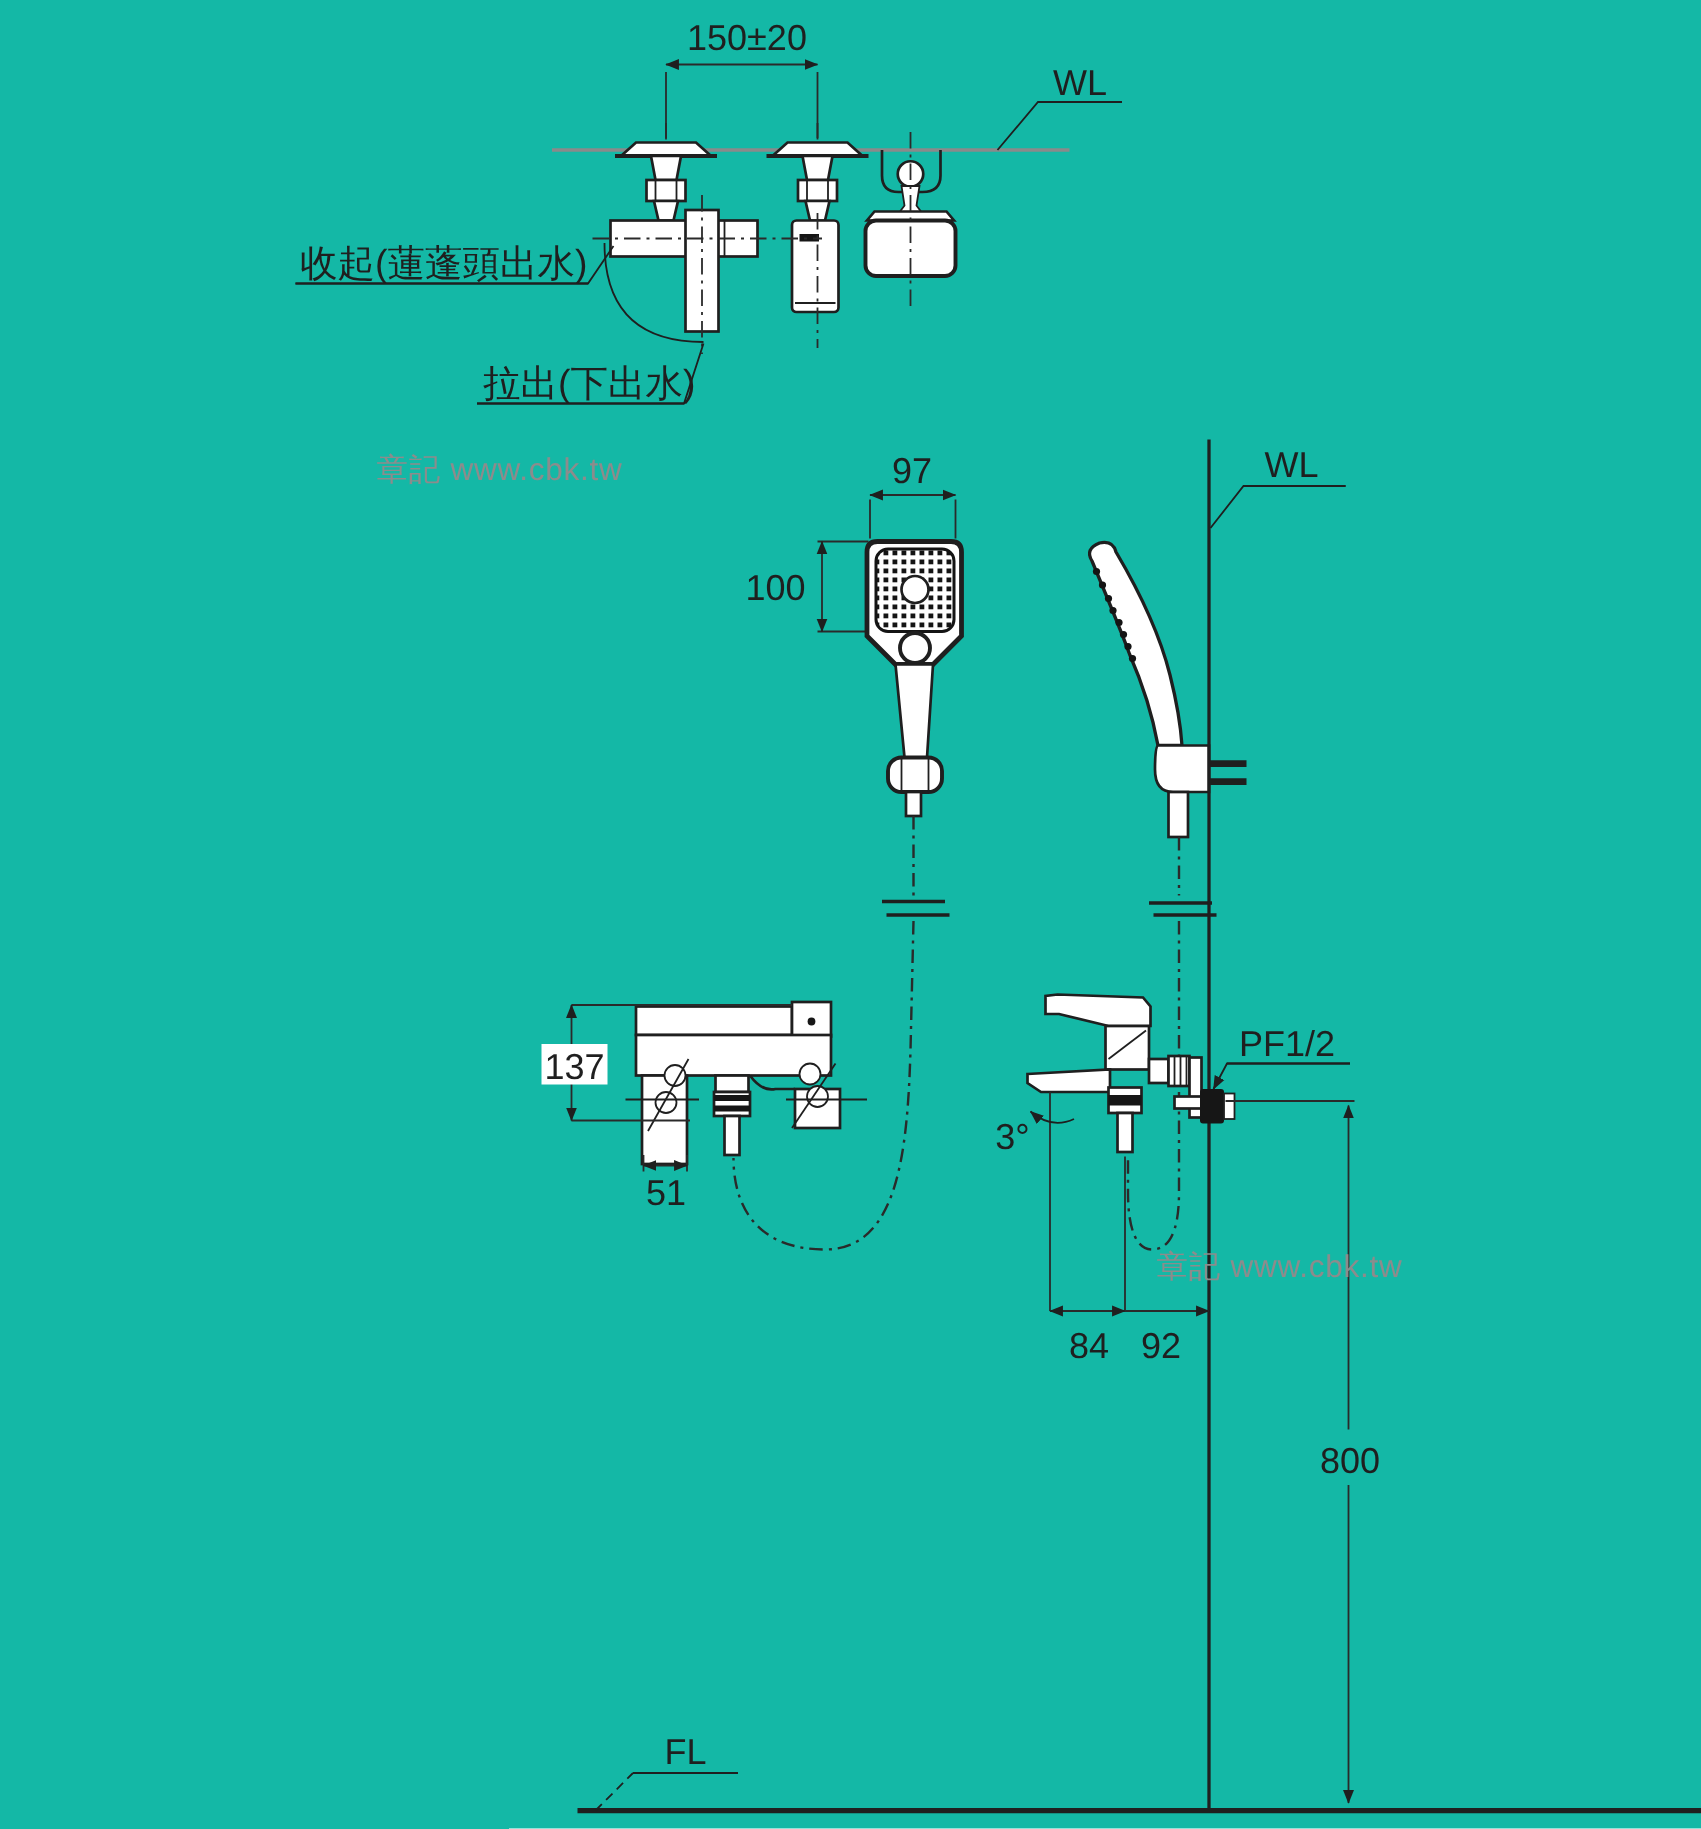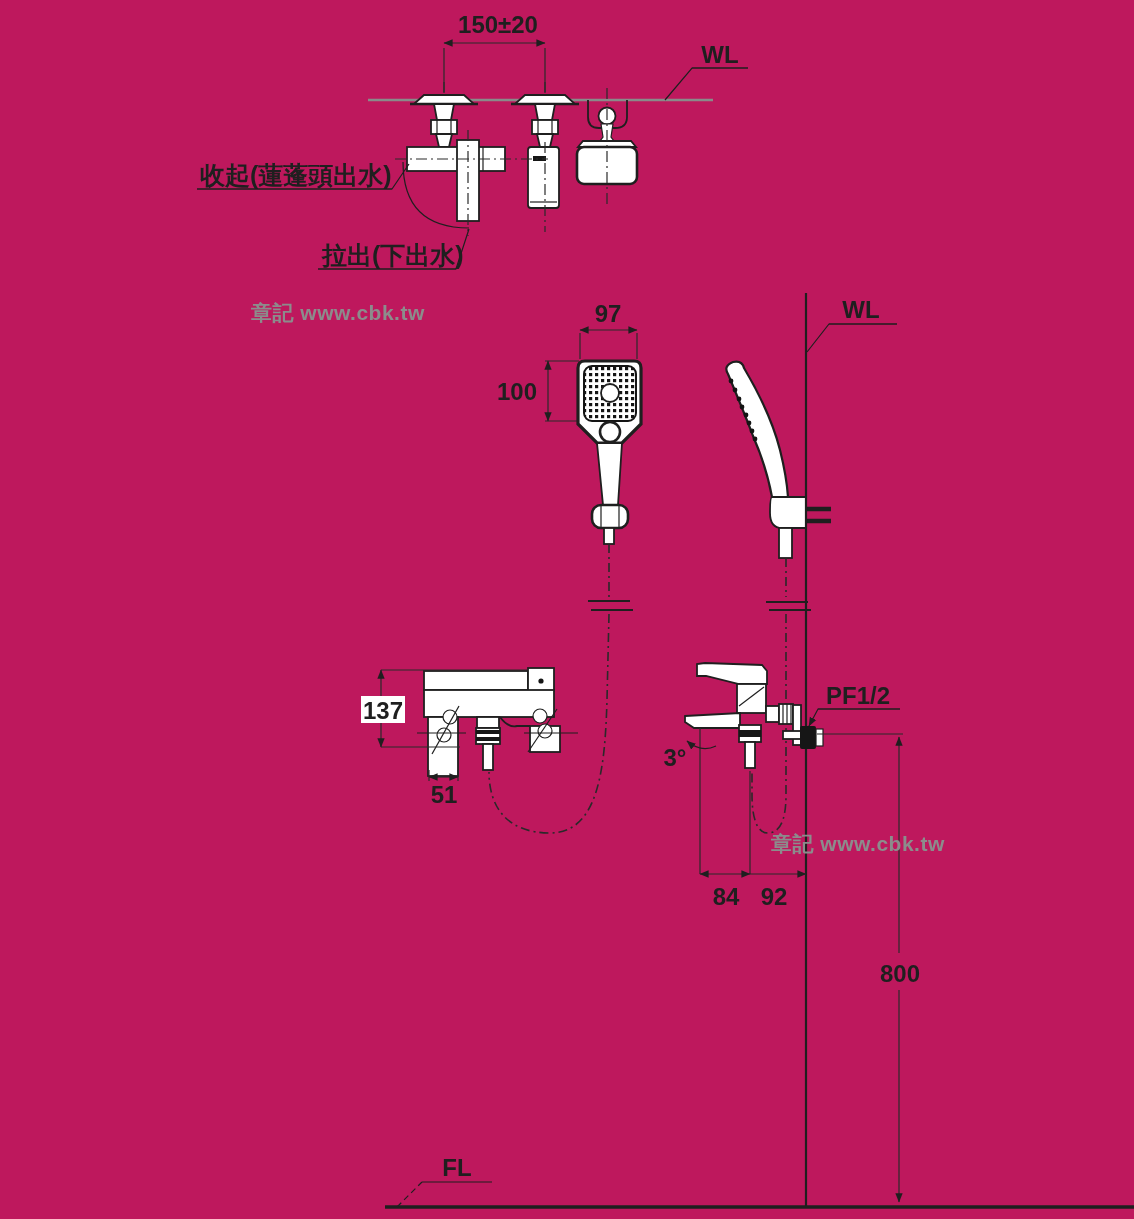--- a/index.html
+++ b/index.html
@@ -1,16 +1,16 @@
 <!DOCTYPE html>
 <html><head>
 <meta charset="utf-8">
 <style>
   html,body{margin:0;padding:0;background:#ffffff;}
-  .stage{width:1134px;height:1219px;position:relative;background:#be185d;overflow:hidden;font-weight:bold;}
+  .stage{width:1134px;height:1219px;position:relative;background:#14b8a6;overflow:hidden;}
   svg{display:block;}
   text{font-family:"Liberation Sans","DejaVu Sans",sans-serif;fill:#1f1f1f;}
   .dim-txt{font-size:24px;}
   .lbl-txt{font-size:24px;}
   .cjk-txt{font-size:25px;}
   .wm-txt{font-size:21px;fill:#8c8c8c;letter-spacing:.5px;}
   .ln{stroke:#1f1f1f;fill:none;}
   .fillw{fill:#ffffff;stroke:#1f1f1f;}
   .thin{stroke-width:1.2;}
   .mid{stroke-width:1.8;}

